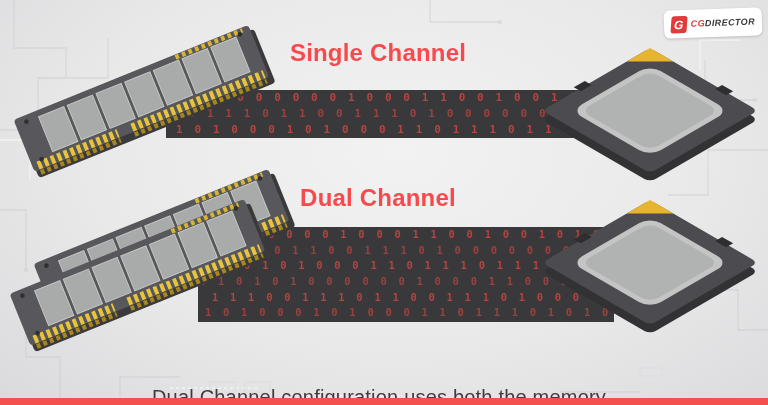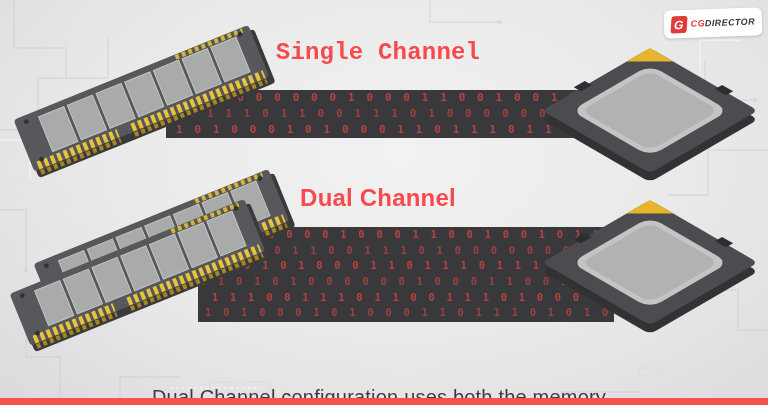--- a/index.html
+++ b/index.html
@@ -40,21 +40,21 @@
   .ram-back   { left:26px; top:166px; width:272px; height:160px; }
   .ram-front  { left:2px;  top:196px; width:272px; height:160px; }
   .cpu-single { left:532px; top:44px;  width:236px; height:147px; }
   .cpu-dual   { left:532px; top:196px; width:236px; height:147px; }
 
   
   .title {
     position:absolute; width:300px; text-align:center;
     font-size:24px; font-weight:700; color:#f84a4c; letter-spacing:.2px;
   }
-  .title-single { left:228px; top:39px;font-family:Liberation Mono, monospace; }
+  .title-single { left:228px; top:39px; }
   .title-dual   { left:228px; top:184px; }
   .caption {
     position:absolute; left:134px; top:352px; width:490px;
     text-align:center; font-size:20px; line-height:1.32;
     color:#3d3d3f; letter-spacing:.2px;margin-top:32px;
   }
 
   
   .logo {
     position:absolute; left:664px; top:9px; width:98px; height:28px;

